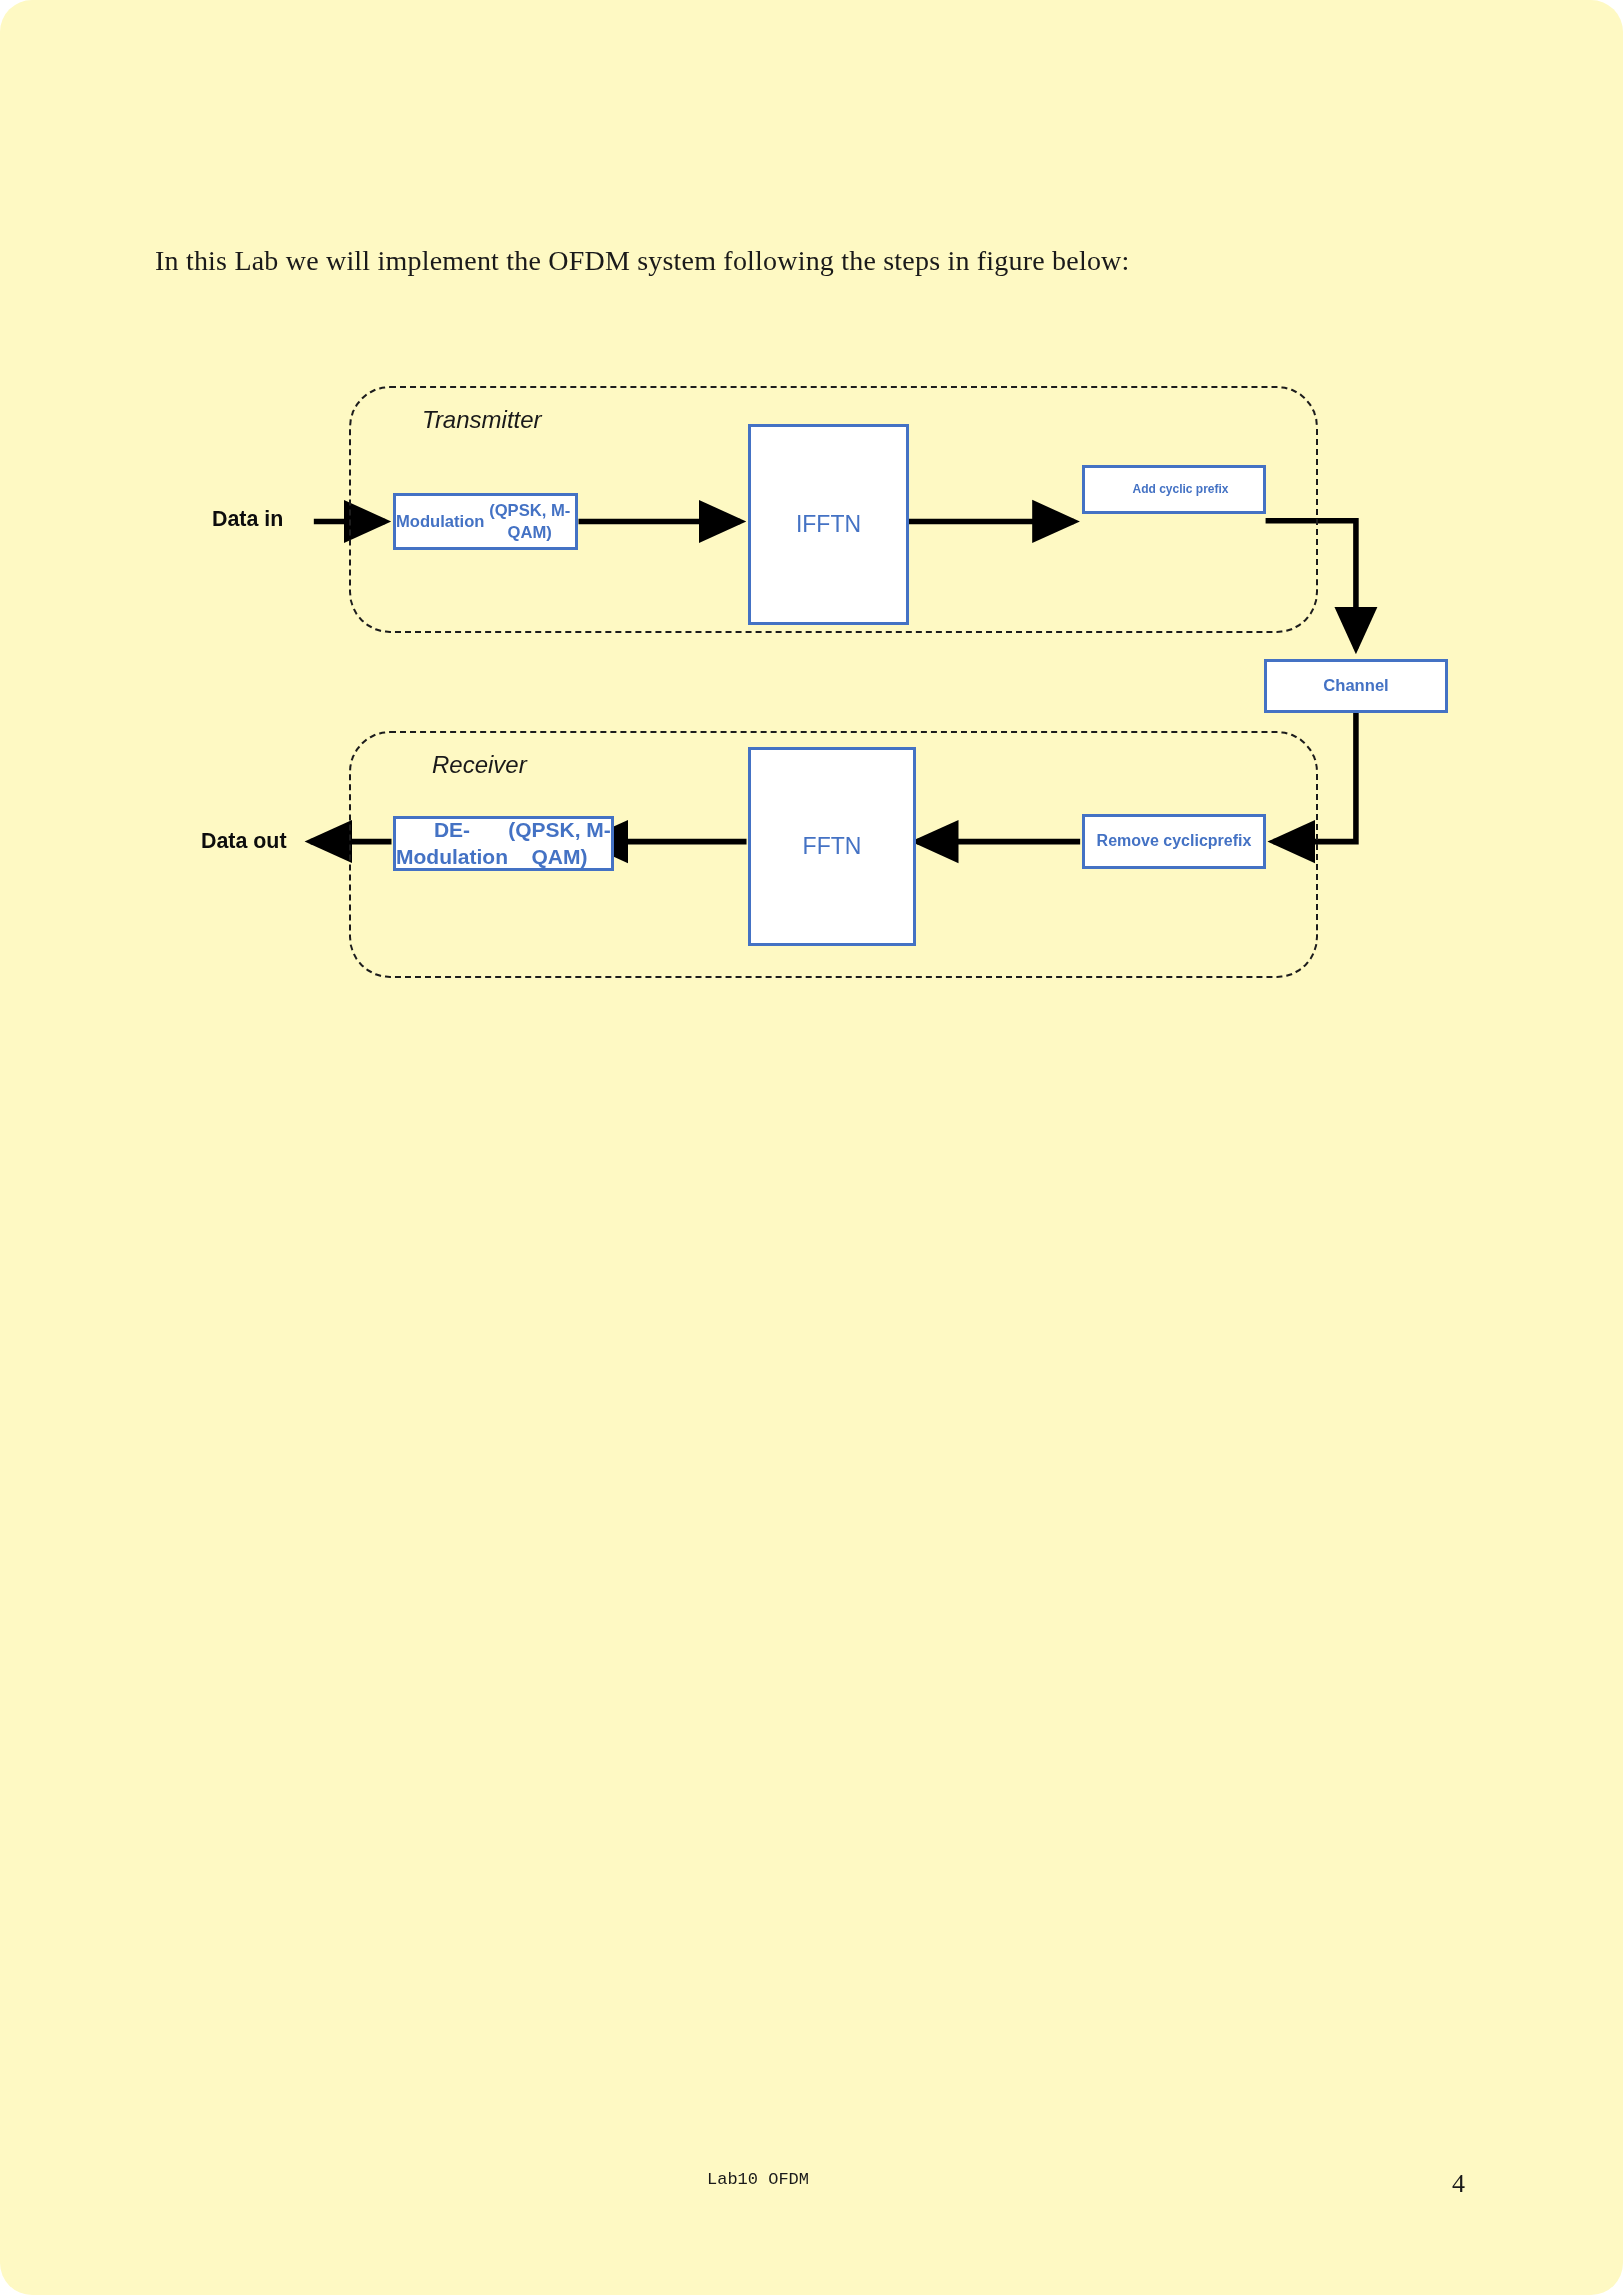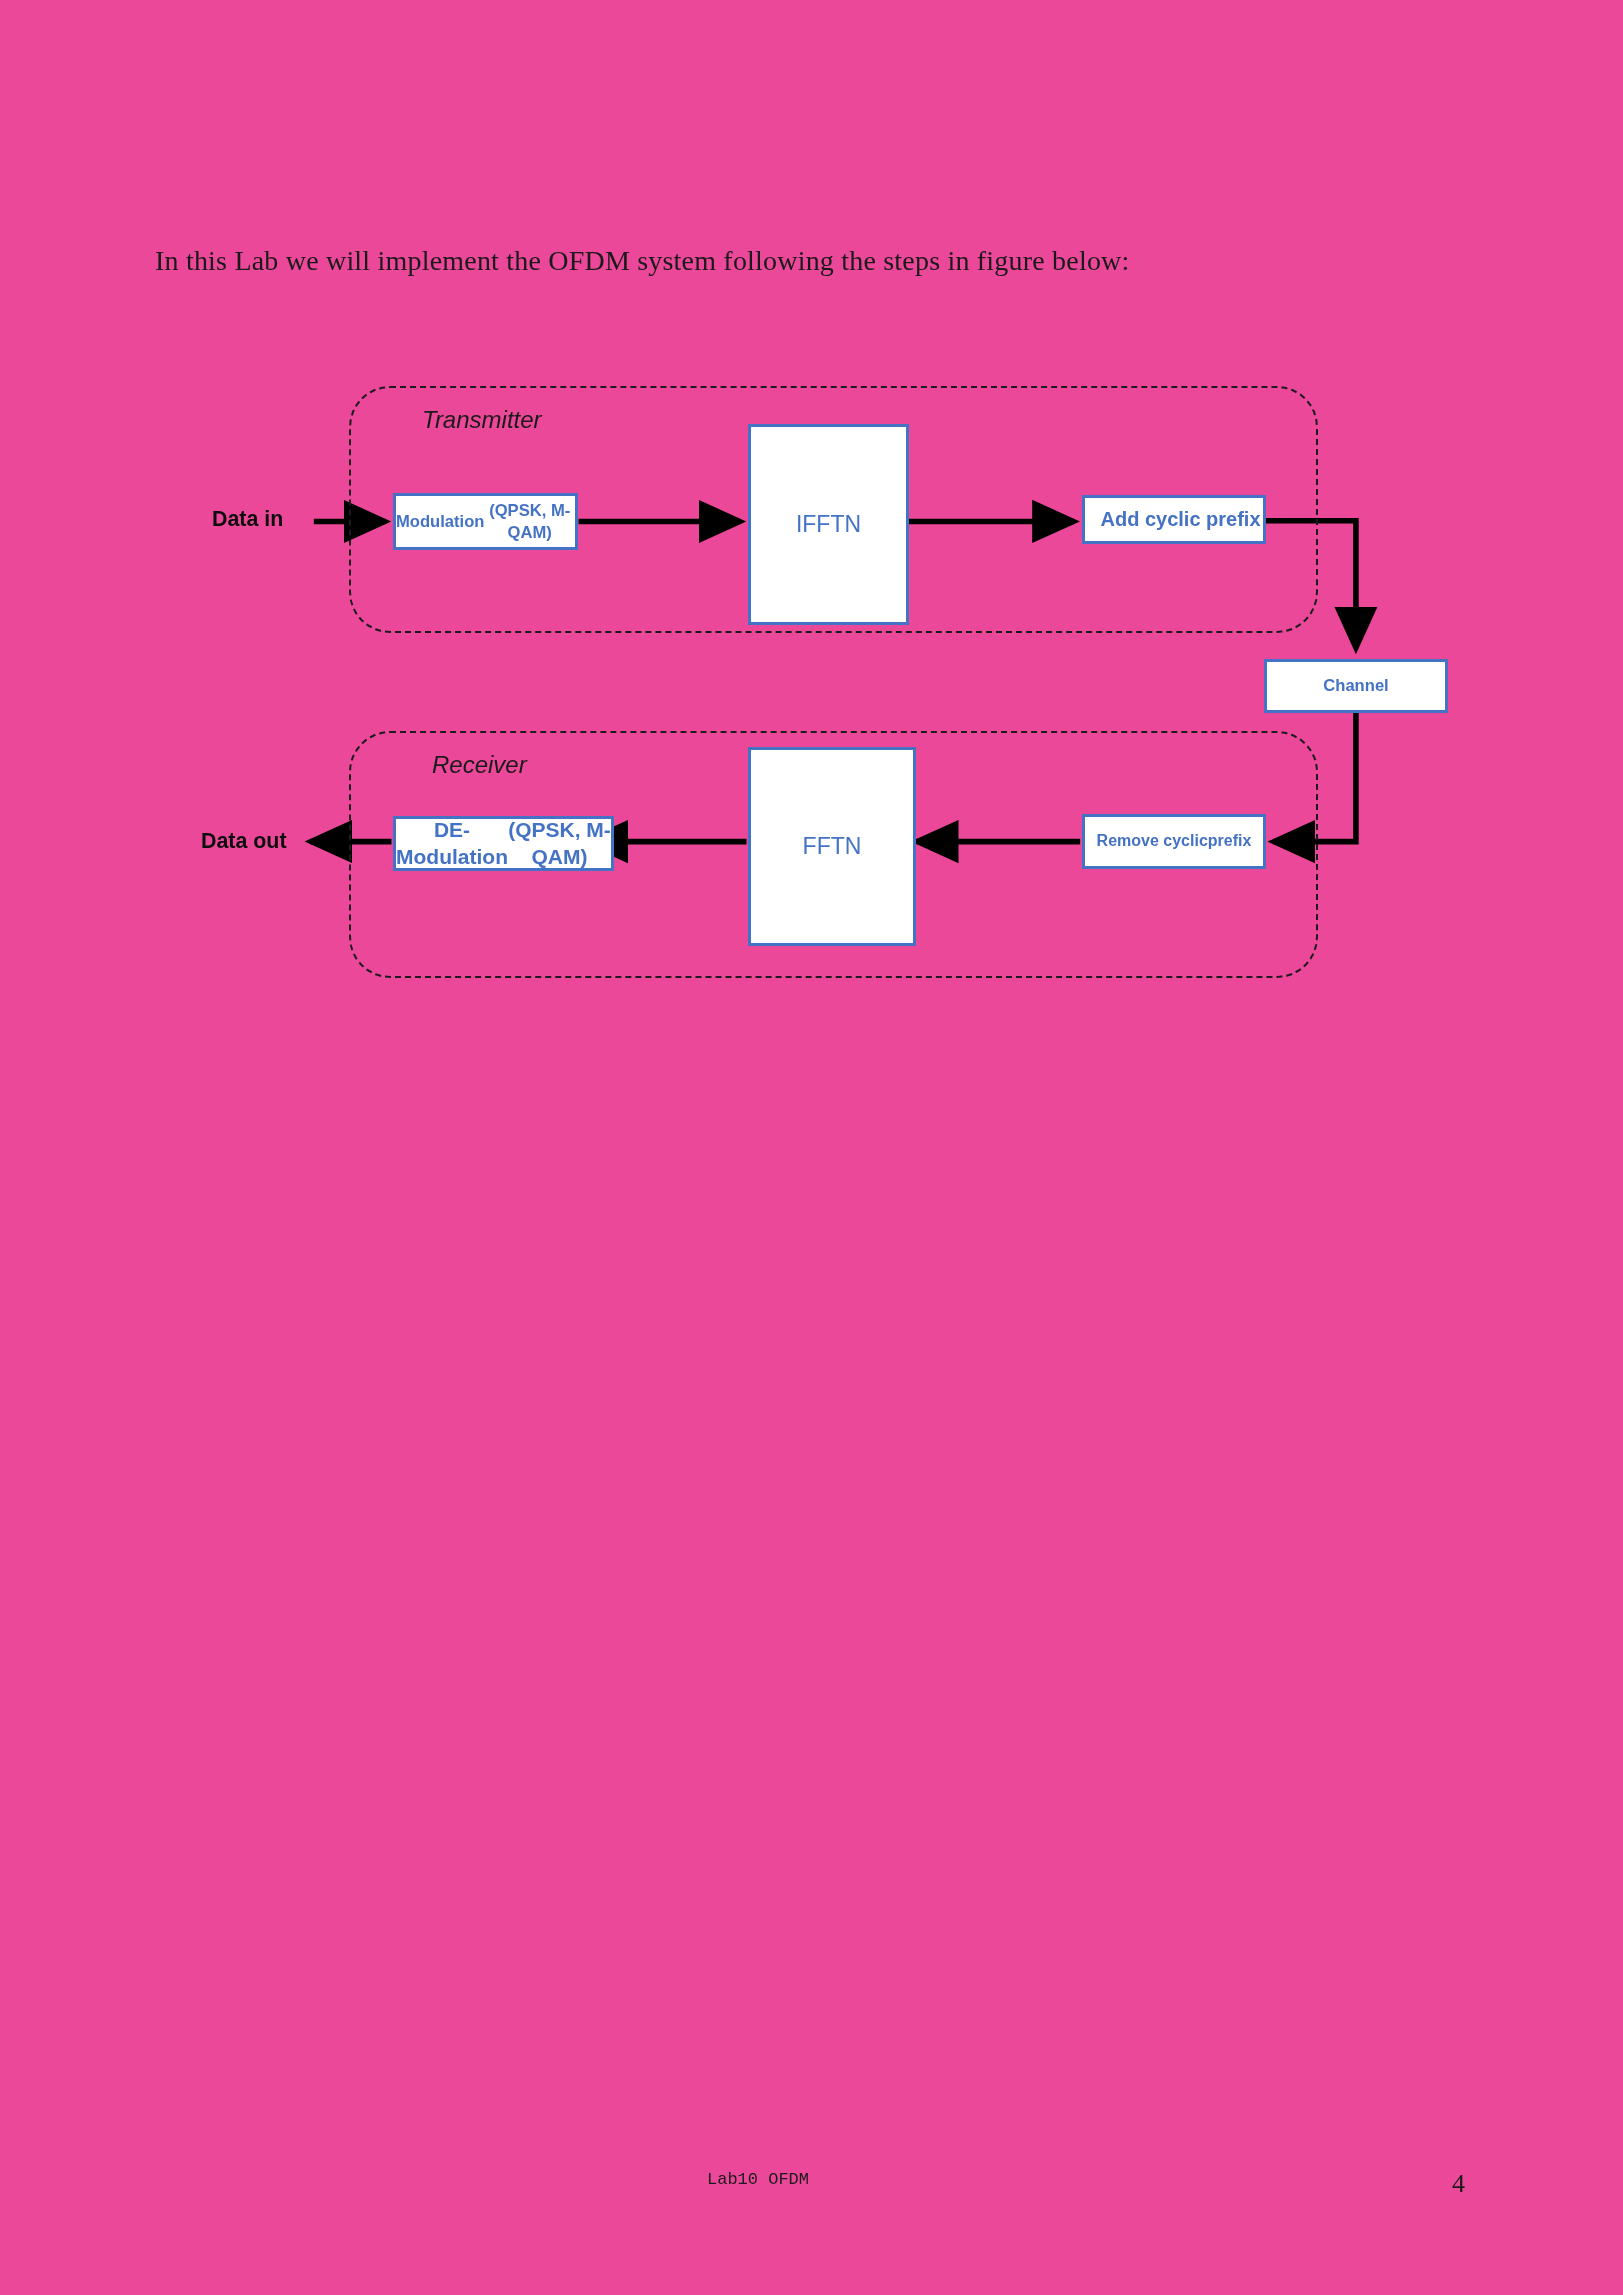--- a/index.html
+++ b/index.html
@@ -11,21 +11,22 @@
     width: 1623px;
     height: 2295px;
     position: relative;
     font-family: "Liberation Serif", serif;
     overflow: hidden;
   }
 
   .page {
     position: absolute;
     inset: 0;
-    background: #ec4899;
+    background: #fef9c3;
+    border-radius: 32px;
   }
 
   
   .intro-text {
     position: absolute;
     left: 155px;
     top: 242px;
     width: 1316px;
     font-family: "Liberation Serif", serif;
     font-size: 28px;
@@ -98,22 +99,22 @@
   #box-modulation {
     left: 393px; top: 493px; width: 185px; height: 57px;
     font-size: 16.6px;
   }
   #box-ifft {
     left: 748px; top: 424px; width: 161px; height: 201px;
     font-size: 23px;
     font-weight: normal;
   }
   #box-addcp {
-    left: 1082px; top: 495px; width: 184px; height: 49px;
-    font-size: 20px;
+    left: 1082px; top: 465px; width: 184px; height: 49px;
+    font-size: 12px;
     padding-left: 13px;
   }
   #box-channel {
     left: 1264px; top: 659px; width: 184px; height: 54px;
     font-size: 16.6px;
   }
   #box-removecp {
     left: 1082px; top: 814px; width: 184px; height: 55px;
     font-size: 16px;
   }

